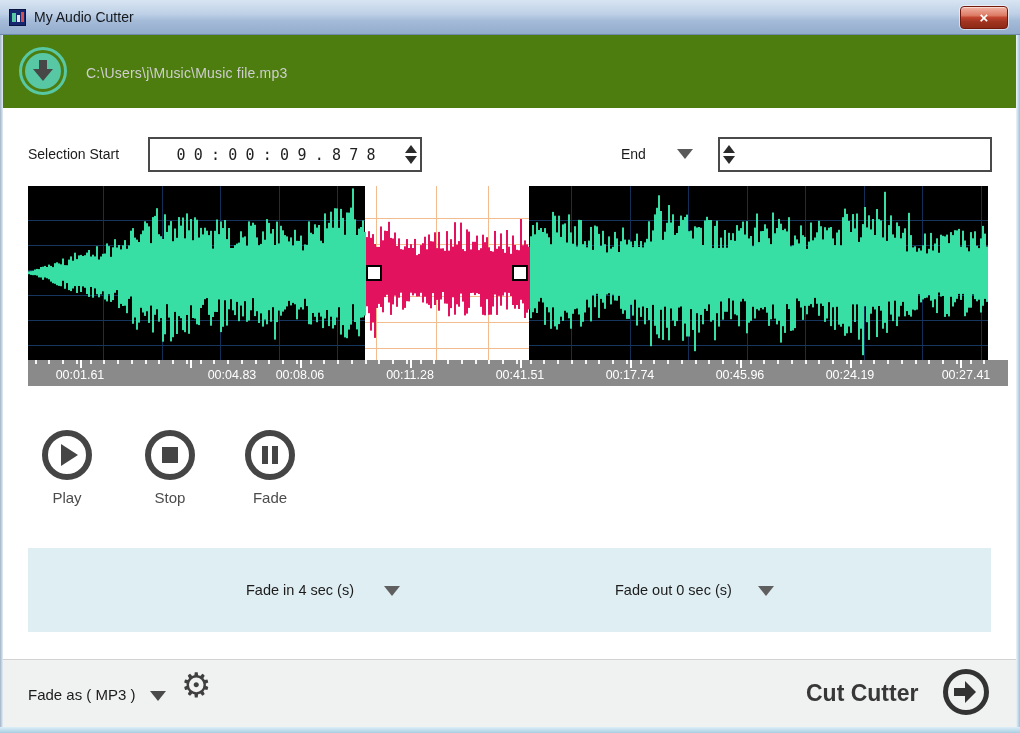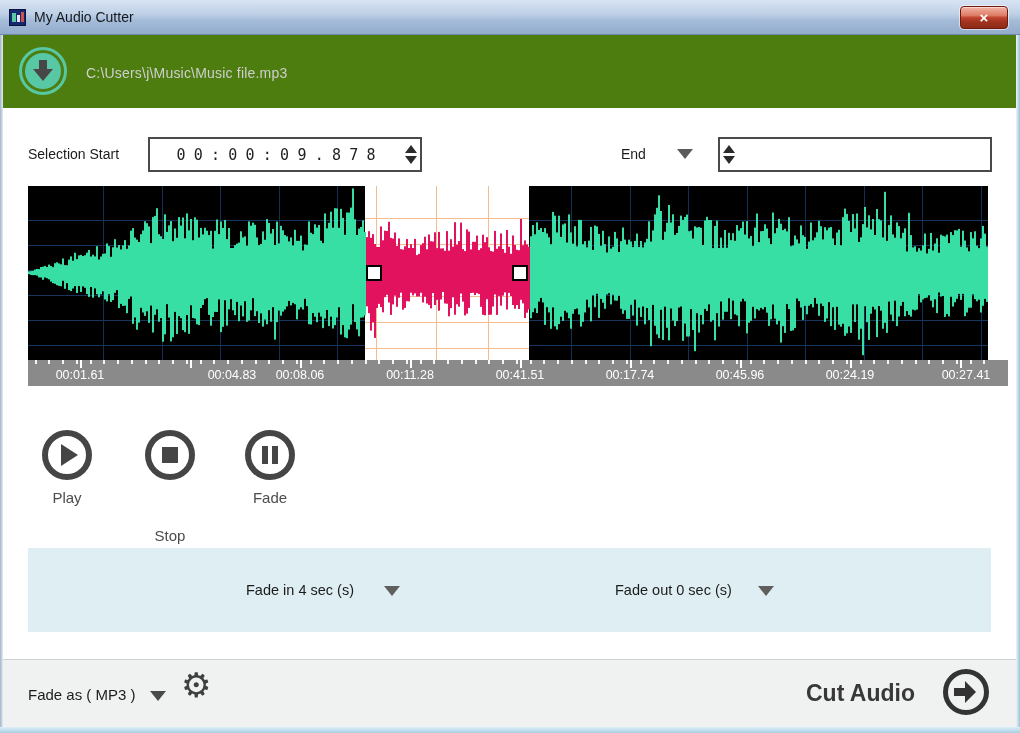--- a/index.html
+++ b/index.html
@@ -111,21 +111,21 @@
   .ctrl-btn.play{left:42px;}
   .ctrl-btn.stop{left:145px;}
   .ctrl-btn.pause{left:245px;}
   .sym-play{position:absolute;left:13px;top:8px;width:0;height:0;
     border-left:17px solid #454545;border-top:11px solid transparent;border-bottom:11px solid transparent;}
   .sym-stop{position:absolute;left:11px;top:11px;width:16px;height:16px;background:#454545;}
   .sym-pause-l{position:absolute;left:11px;top:10px;width:6px;height:18px;background:#454545;}
   .sym-pause-r{position:absolute;left:21px;top:10px;width:6px;height:18px;background:#454545;}
   .ctrl-label{position:absolute;top:489px;width:90px;text-align:center;font-size:15px;color:#4c4c4c;}
   .ctrl-label.play{left:22px;}
-  .ctrl-label.stop{left:125px;margin-top:38px;}
+  .ctrl-label.stop{left:125px;}
   .ctrl-label.pause{left:225px;}
   .time-display{
     position:absolute;right:48px;top:448px;font-size:16px;color:#101010;letter-spacing:.4px;
   }
 
   
   .fade-bar{
     position:absolute;left:28px;top:548px;width:963px;height:84px;background:#dfeef3;
   }
   .fade-label{position:absolute;top:34px;font-size:14.5px;color:#1c1c1c;cursor:pointer;}
@@ -793,21 +793,21 @@
     <span class="fade-label fade-in-label">Fade in 4 sec (s)</span>
     <span class="dd-tri fade-dd fade-in-dd"></span>
     <span class="fade-label fade-out-label">Fade out 0 sec (s)</span>
     <span class="dd-tri fade-dd fade-out-dd"></span>
   </div>
 
   <div class="footer">
     <span class="save-as">Fade as ( MP3 )</span>
     <span class="dd-tri save-dd"></span>
     <span class="gear">⚙</span>
-    <span class="cut-audio-label">Cut Audio</span>
+    <span class="cut-audio-label">Cut Cutter</span>
     <div class="cut-circle">
       <span class="cut-shaft"></span>
       <span class="cut-head"></span>
     </div>
   </div>
 
   <div class="frame-left"></div>
   <div class="frame-right"></div>
   <div class="frame-bottom"></div>
 </div>

